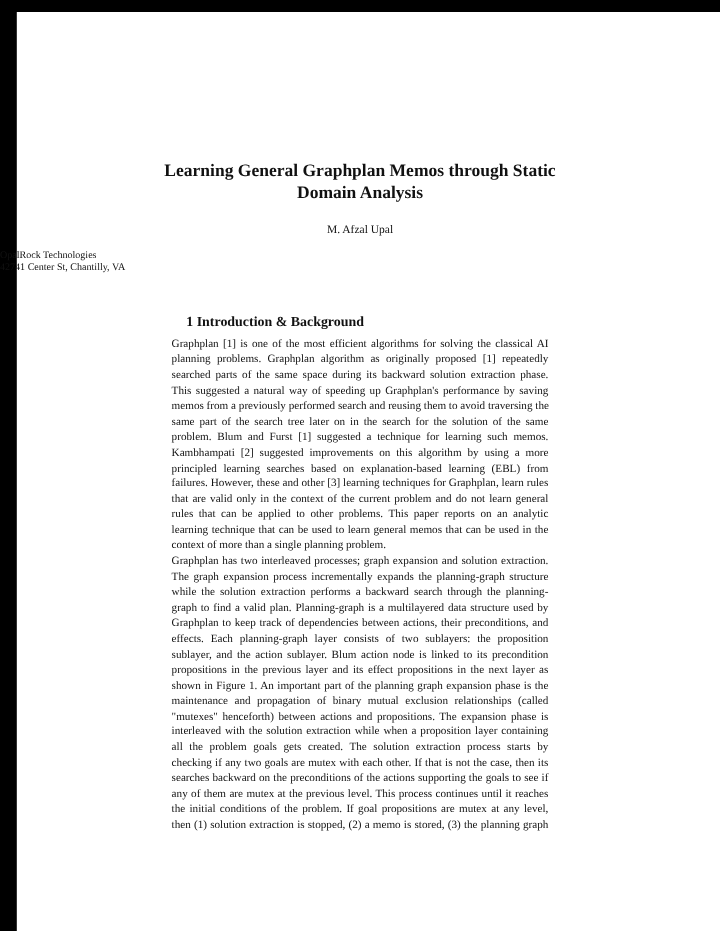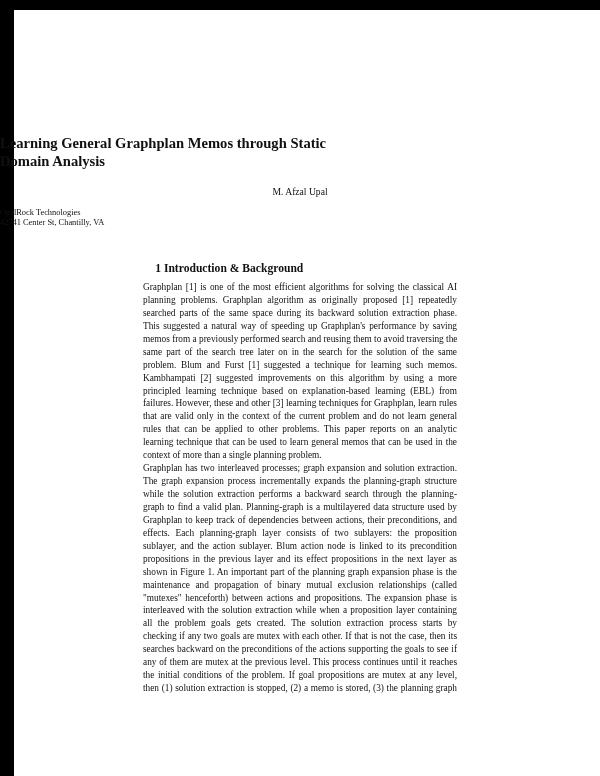--- a/index.html
+++ b/index.html
@@ -5,20 +5,21 @@
   html, body { margin: 0; padding: 0; }
   body {
     width: 600px; height: 776px; background: #000; position: relative; overflow: hidden;
   }
   .page {
     position: absolute; left: 14px; top: 10px; width: 586px; height: 766px;
     background: #fff;
   }
   .title {
     position: absolute; left: 0; width: 600px; top: 134px;
+    text-align: center;
     font-family: "Liberation Serif", serif; font-weight: bold;
     font-size: 14.6px; line-height: 18px; color: #111;
   }
   .title div { white-space: nowrap; }
   .author {
     position: absolute; left: 0; width: 600px; top: 186px; text-align: center;
     font-family: "Liberation Serif", serif; font-size: 9.6px; color: #111;
   }
   .affil {
     position: absolute; left: 0; width: 600px; top: 208px; text-align: left;
@@ -66,21 +67,21 @@
 
 <div class="body" id="body-text">
     <span class="line">Graphplan [1] is one of the most efficient algorithms for solving the classical AI</span>
     <span class="line">planning problems. Graphplan algorithm as originally proposed [1] repeatedly</span>
     <span class="line">searched parts of the same space during its backward solution extraction phase.</span>
     <span class="line">This suggested a natural way of speeding up Graphplan's performance by saving</span>
     <span class="line">memos from a previously performed search and reusing them to avoid traversing the</span>
     <span class="line">same part of the search tree later on in the search for the solution of the same</span>
     <span class="line">problem.  Blum and Furst [1] suggested a technique for learning such memos.</span>
     <span class="line">Kambhampati [2] suggested improvements on this algorithm by using a more</span>
-    <span class="line">principled learning technique based on explanation-based learning (EBL) from</span>
+    <span class="line">principled learning searches based on explanation-based learning (EBL) from</span>
     <span class="line">failures. However, these and other [3] learning techniques for Graphplan, learn rules</span>
     <span class="line">that are valid only in the context of the current problem and do not learn general</span>
     <span class="line">rules that can be applied to other problems.  This paper reports on an analytic</span>
     <span class="line">learning technique that can be used to learn general memos that can be used in the</span>
     <span class="line last">context of more than a single planning problem.</span>
     <span class="line">Graphplan has two interleaved processes; graph expansion and solution extraction.</span>
     <span class="line">The graph expansion process incrementally expands the planning-graph structure</span>
     <span class="line">while the solution extraction performs a backward search through the planning-</span>
     <span class="line">graph to find a valid plan.  Planning-graph is a multilayered data structure used by</span>
     <span class="line">Graphplan to keep track of dependencies between actions, their preconditions, and</span>

